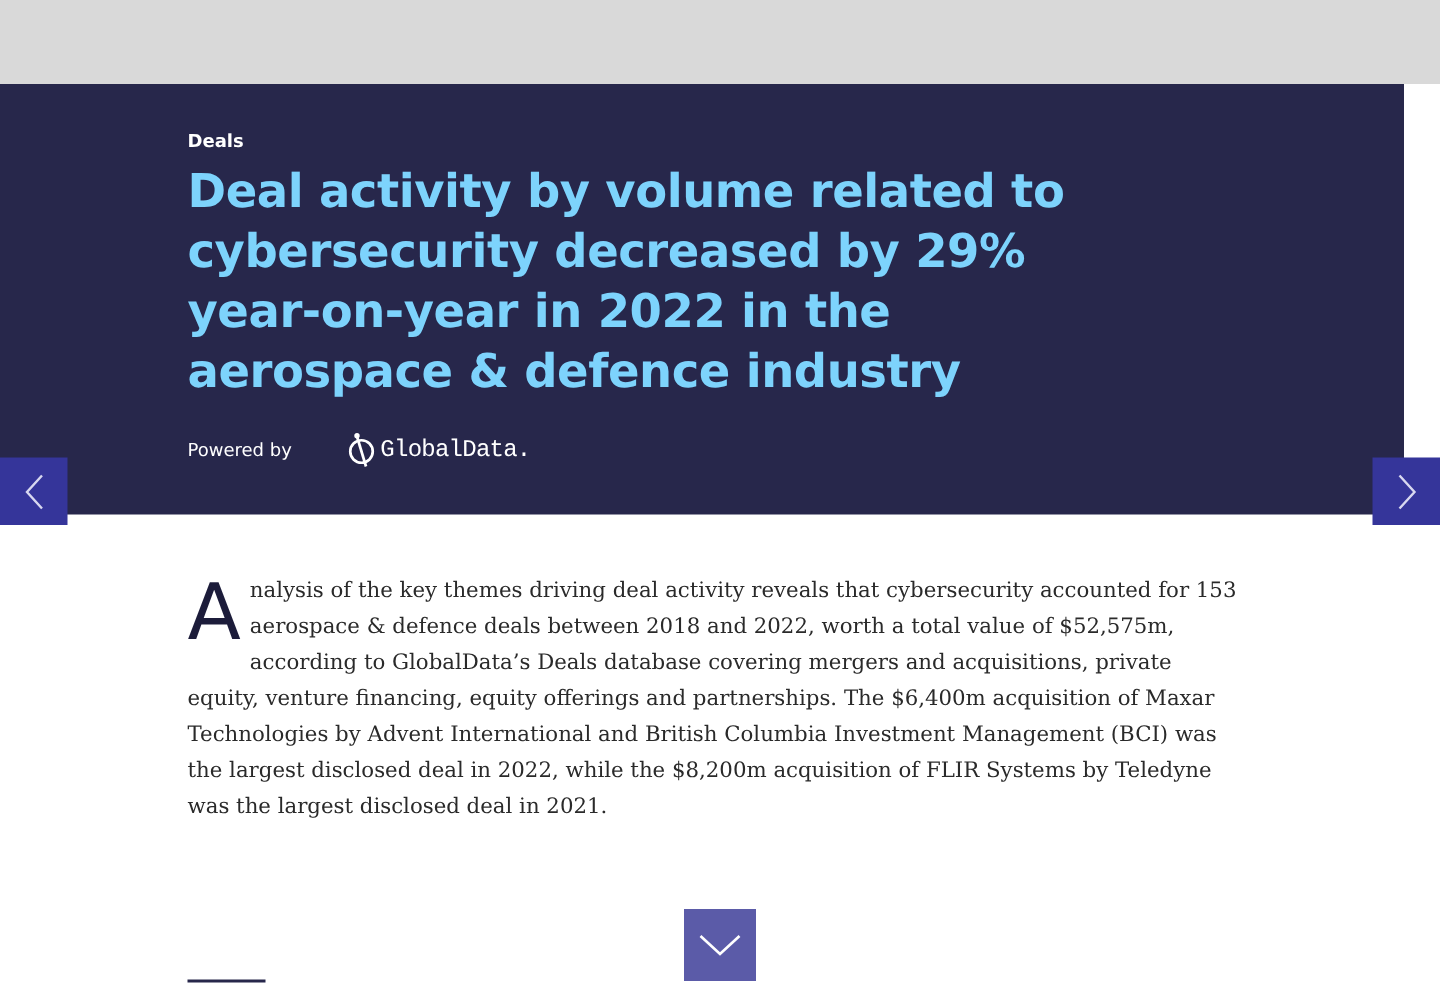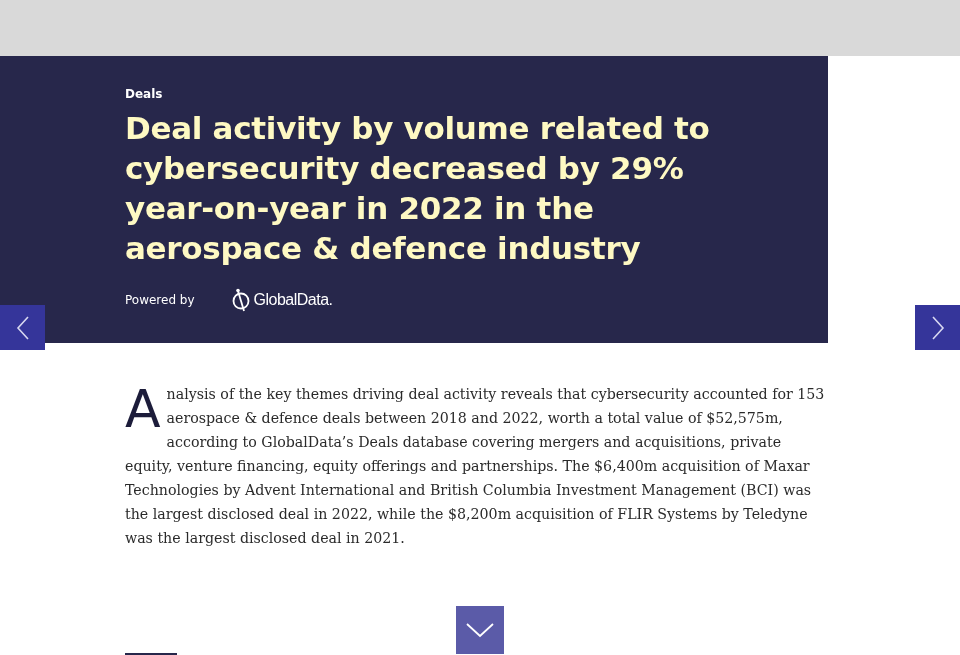--- a/index.html
+++ b/index.html
@@ -6,41 +6,41 @@
     body {
       width: 960px; height: 655px; overflow: hidden; position: relative;
       background: #ffffff;
       font-family: "Liberation Sans", "DejaVu Sans", sans-serif;
     }
     .topbar {
       position: absolute; left: 0; top: 0; width: 960px; height: 56px;
       background: #d9d9d9;
     }
     .hero {
-      position: absolute; left: 0; top: 56px; width: 828px; height: 287px;
+      position: absolute; left: 0; top: 56px; width: 936px; height: 287px;
       background: #27274b;
     }
     .kicker {
       position: absolute; left: 125px; top: 31px;
       color: #ffffff; font-size: 12px; font-weight: bold;
       font-family: "DejaVu Sans", sans-serif; letter-spacing: 0;
     }
     .title {
       position: absolute; left: 125px; top: 52px; width: 620px; margin: 0;
-      color: #fef9c3; font-family: "DejaVu Sans", sans-serif;
+      color: #7dd3fc; font-family: "DejaVu Sans", sans-serif;
       font-size: 31px; line-height: 40px; font-weight: bold; letter-spacing: -0.3px;
     }
     .powered {
       position: absolute; left: 125px; top: 232px; height: 24px;
       display: flex; align-items: center; color: #ffffff; gap: 28px;
     }
     .powered-label { font-size: 12px; font-family: "DejaVu Sans", sans-serif; margin-right: 8px; }
     .gd-logo { display: flex; align-items: center; }
     .gd-logo svg { margin-right: 3px; }
-    .gd-text { font-size: 16px; font-family: Liberation Sans, sans-serif; letter-spacing: -0.5px; }
+    .gd-text { font-size: 16px; font-family: Liberation Mono, monospace; letter-spacing: -0.5px; }
     .nav-arrow {
       position: absolute; top: 305px; width: 45px; height: 45px;
       background: #35359a; display: flex; align-items: center; justify-content: center;
       cursor: pointer;
     }
     .nav-prev { left: 0; }
     .nav-next { left: 915px; }
     .article {
       position: absolute; left: 125px; top: 382px; width: 705px;
       color: #2a2a2a; font-family: "DejaVu Serif", serif;

